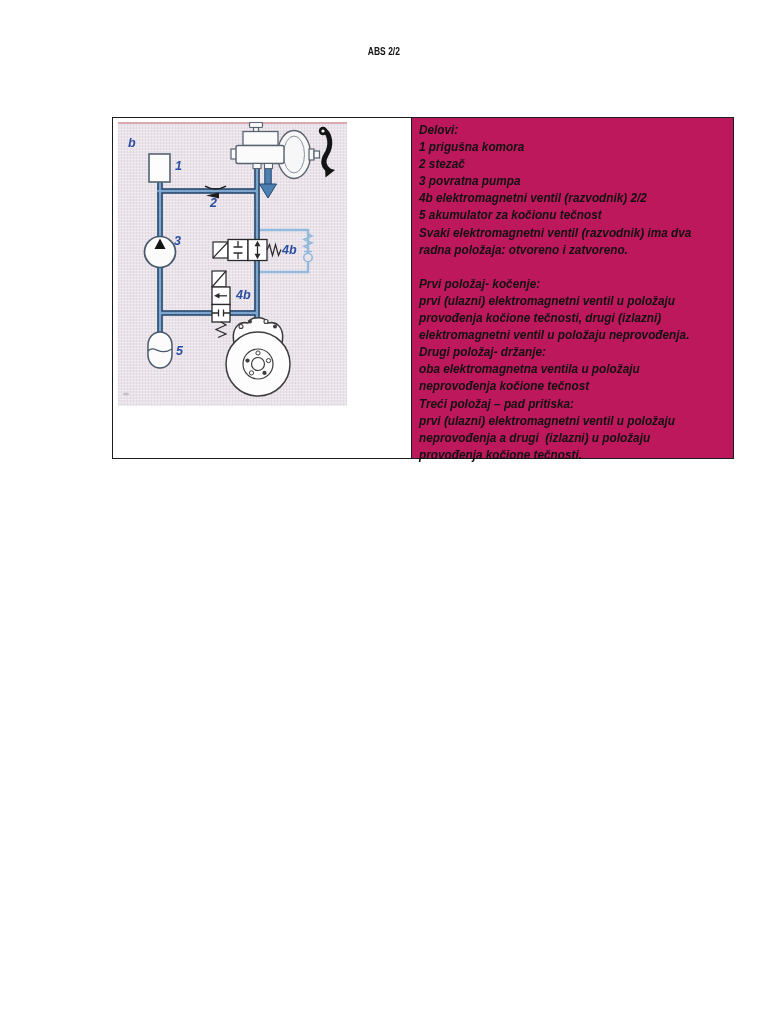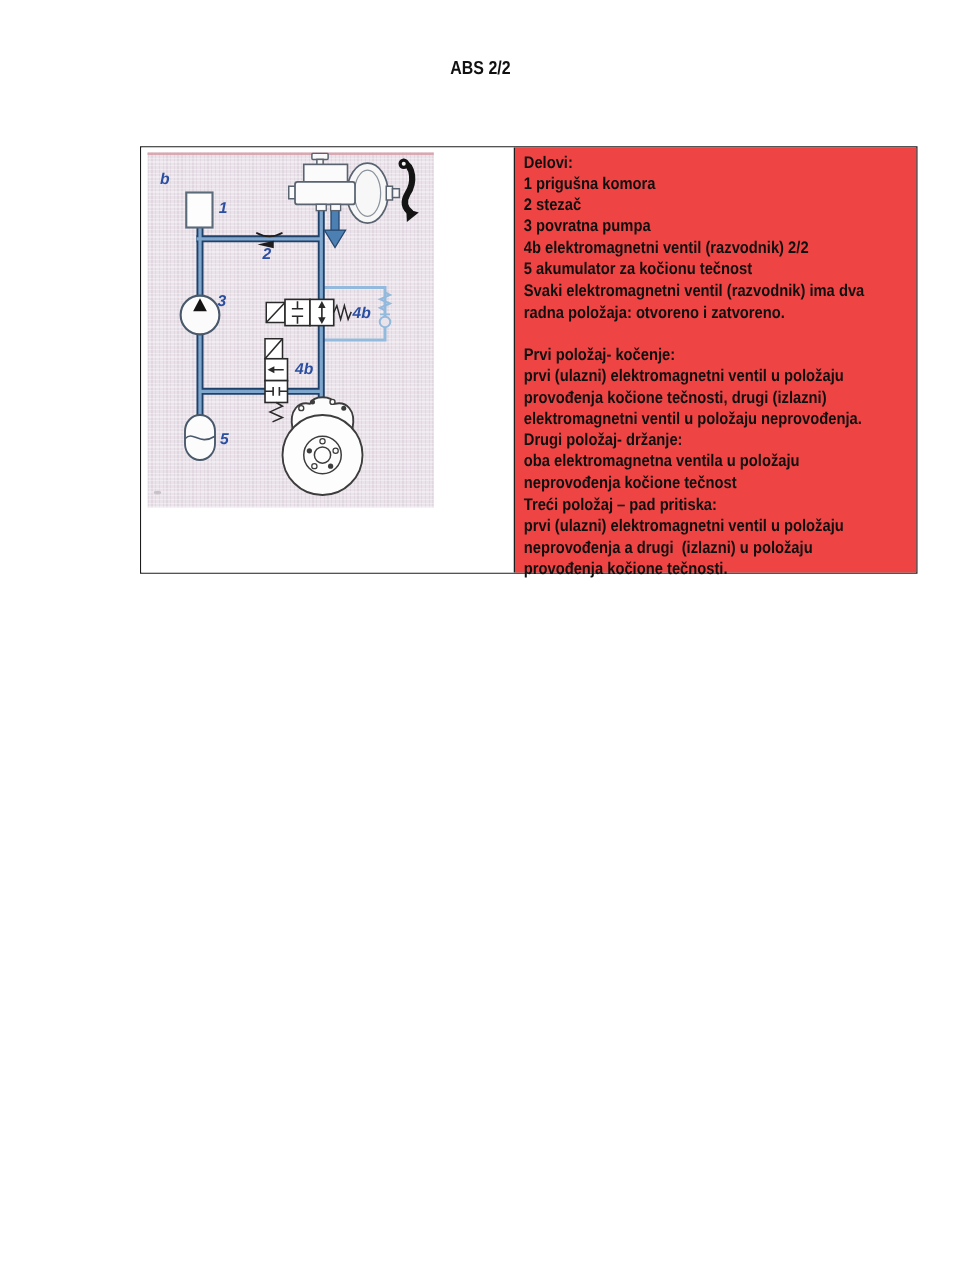--- a/index.html
+++ b/index.html
@@ -1,27 +1,27 @@
 <!DOCTYPE html>
 <html><head>
 <meta charset="utf-8">
 <style>
   * { margin:0; padding:0; box-sizing:border-box; }
   html,body { width:768px; height:1024px; background:#ffffff; font-family:"Liberation Sans", sans-serif; }
   #page { position:relative; width:768px; height:1024px; background:#ffffff; overflow:hidden; }
 
-  .doc-title { position:absolute; top:46px; left:0; right:0; text-align:center; font-size:15px; font-weight:700; color:#111; }
+  .doc-title { position:absolute; top:46px; left:0; right:0; text-align:center; font-size:10px; font-weight:700; color:#111; }
   .doc-title span { display:inline-block; transform:scaleX(.85); }
 
   .headings { position:absolute; left:115px; top:79px; color:#111; }
   .headings div { font-size:13.5px; font-weight:700; line-height:18px; transform:scaleX(.82); transform-origin:0 50%; white-space:pre; }
 
   .doc-table { position:absolute; left:112px; top:117px; width:622px; height:342px; border:1.6px solid #1c1c1c; display:flex; }
   .cell-left { position:relative; width:322px; border-right:1.4px solid #1c1c1c; background:#fff; }
-  .cell-right { position:relative; flex:1; background:#ef4444; padding:3px 4px 0 7px; }
+  .cell-right { position:relative; flex:1; background:#be185d; padding:3px 4px 0 7px;font-style:italic; }
 
   .scan { position:absolute; left:5px; top:4px; width:229px; height:284px;
           background-color:#eae3ea;
           background-image:
             repeating-linear-gradient(0deg, rgba(255,255,255,.35) 0 1px, rgba(0,0,0,0) 1px 3px),
             repeating-linear-gradient(90deg, rgba(203,186,203,.30) 0 1px, rgba(0,0,0,0) 1px 3px); }
   .scan-edge { position:absolute; left:0; top:0; width:100%; height:2.3px; background:#d49aa2; opacity:.8; }
   .scan svg { position:absolute; left:0; top:0; }
 
   .info-line { height:17.1px; line-height:17.1px; font-size:13.4px; font-weight:700; color:#101010;

